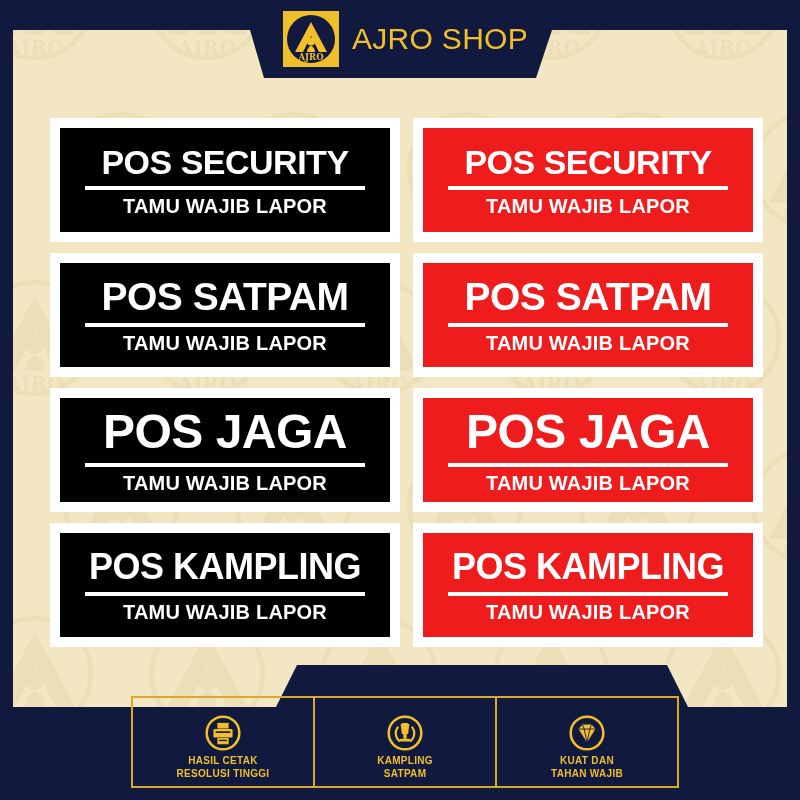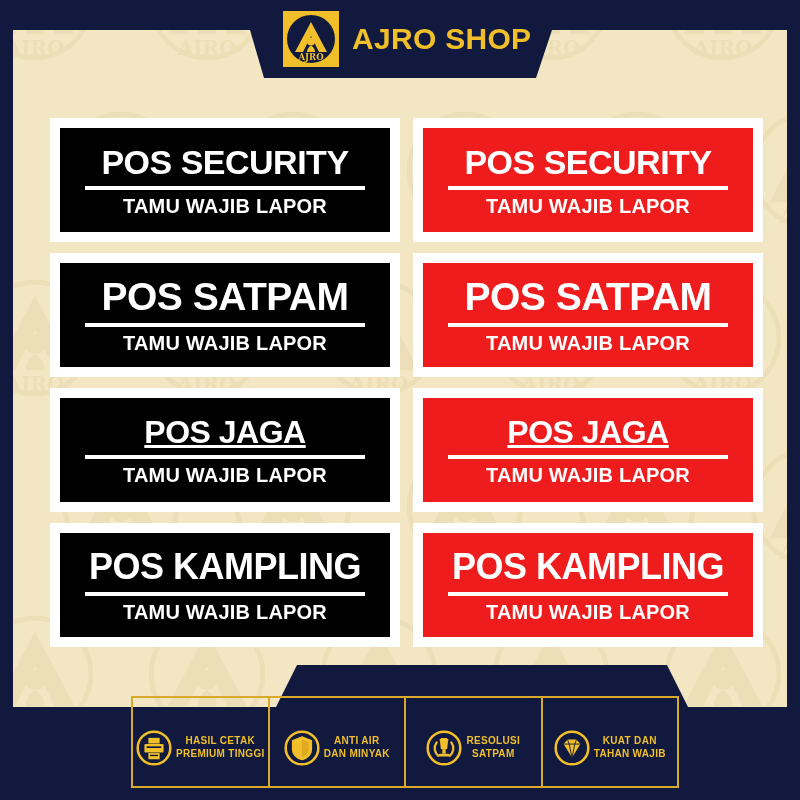--- a/index.html
+++ b/index.html
@@ -32,21 +32,21 @@
     position:absolute; left:283px; top:8px; height:62px;
     display:flex; align-items:center; gap:13px;
   }
   .logo-sq{
     width:56px; height:56px; background:#f0bf2a;
     display:flex; align-items:center; justify-content:center;
   }
   .logo-sq svg{width:50px;height:50px;display:block;}
   .brand-text{display:flex; flex-direction:column; justify-content:center;}
   .brand-1{
-    color:#f0bf2a; font-size:30px; font-weight:bold; line-height:1.0;
+    color:#f0bf2a; font-size:30px; font-weight:normal; line-height:1.0;
     letter-spacing:.3px;
   }
   .brand-2{
     color:#f0bf2a; font-size:19.5px; font-weight:bold; line-height:1.15;
     letter-spacing:.6px; margin-top:2px;
   }
 
   
   .grid{
     position:absolute; left:0px; top:118px; width:800px; height:545px;
@@ -77,36 +77,36 @@
   .rule{
     width:91%; height:4px; background:#fff; margin:7px 0 6px 0;
   }
   .sub{
     color:#fff; font-weight:bold; font-size:20px; line-height:1;
     white-space:nowrap; letter-spacing:.2px;
   }
   
   .t-security  { font-size:34px; }
   .t-satpam    { font-size:39px; }
-  .t-jaga      { font-size:32px;text-decoration:underline; }
+  .t-jaga      { font-size:48px; }
   .t-kampling  { font-size:36px; }
 
   
   .botbar{
     position:absolute; left:0; bottom:0; width:800px; height:135px;
     background:#111a3e;
     clip-path:polygon(0 135px, 800px 135px, 800px 42px, 688px 42px, 667px 0, 297px 0, 276px 42px, 0 42px);
   }
   .features{
     position:absolute; left:131px; bottom:12px; width:548px; height:92px;
     border:2px solid #d8a92a;
     display:flex;
   }
   .feature{
-    flex:1; display:flex; flex-direction:row;
+    flex:1; display:flex; flex-direction:column;
     align-items:center; justify-content:center;
     border-right:2px solid #d8a92a; gap:4px; padding-top:11px;
   }
   .feature:last-child{border-right:none;}
   .f-icon{width:36px; height:36px;}
   .f-icon svg{width:100%;height:100%;display:block;}
   .f-label{
     color:#f0bf2a; font-size:10px; font-weight:bold; text-align:center;
     line-height:1.25; letter-spacing:.3px;
   }
@@ -483,52 +483,39 @@
           <circle cx="32" cy="32" r="29" fill="none" stroke="#f0bf2a" stroke-width="4.5"></circle>
           <rect x="22" y="14" width="20" height="10" fill="#f0bf2a"></rect>
           <rect x="15" y="25" width="34" height="15" rx="2" fill="#f0bf2a"></rect>
           <rect x="19" y="29" width="26" height="3" fill="#111a3e"></rect>
           <rect x="22" y="41" width="20" height="11" fill="#f0bf2a"></rect>
           <rect x="25" y="44" width="14" height="2.5" fill="#111a3e"></rect>
         </svg>
       </div>
       <div class="f-label">
         <span>HASIL CETAK</span><br>
-        <span>PREMIUM TINGGI</span>
+        <span>RESOLUSI TINGGI</span>
       </div>
     </div>
 
-    <div class="feature">
-      <div class="f-icon">
-        <svg viewBox="0 0 64 64">
-          <circle cx="32" cy="32" r="29" fill="none" stroke="#f0bf2a" stroke-width="4.5"></circle>
-          <path d="M32 12 L49 19 V34 C49 44 41 50 32 53 C23 50 15 44 15 34 V19 Z" fill="#f0bf2a" stroke="#f0bf2a" stroke-width="2"></path>
-          <path d="M32 17 L44 22 V34 C44 41 38 46 32 48 Z" fill="#e0a81e"></path>
-        </svg>
-      </div>
-      <div class="f-label">
-        <span>ANTI AIR</span><br>
-        <span>DAN MINYAK</span>
-      </div>
-    </div>
 
     <div class="feature">
       <div class="f-icon">
         <svg viewBox="0 0 64 64">
           <circle cx="32" cy="32" r="29" fill="none" stroke="#f0bf2a" stroke-width="4.5"></circle>
           <path d="M19 22 C13 30 15 40 22 46" fill="none" stroke="#f0bf2a" stroke-width="4" stroke-linecap="round"></path>
           <path d="M45 22 C51 30 49 40 42 46" fill="none" stroke="#f0bf2a" stroke-width="4" stroke-linecap="round"></path>
           <rect x="26" y="14" width="12" height="20" rx="2" fill="#f0bf2a"></rect>
           <path d="M24 16 h16 l-3 16 h-10 Z" fill="#f0bf2a"></path>
           <rect x="29" y="34" width="6" height="8" fill="#f0bf2a"></rect>
           <rect x="23" y="42" width="18" height="5" rx="1.5" fill="#f0bf2a"></rect>
         </svg>
       </div>
       <div class="f-label">
-        <span>RESOLUSI</span><br>
+        <span>KAMPLING</span><br>
         <span>SATPAM</span>
       </div>
     </div>
 
     <div class="feature">
       <div class="f-icon">
         <svg viewBox="0 0 64 64">
           <circle cx="32" cy="32" r="29" fill="none" stroke="#f0bf2a" stroke-width="4.5"></circle>
           <path d="M17 25 L24 17 H40 L47 25 L32 49 Z" fill="#f0bf2a"></path>
           <path d="M17 25 H47" stroke="#111a3e" stroke-width="1.6"></path>

